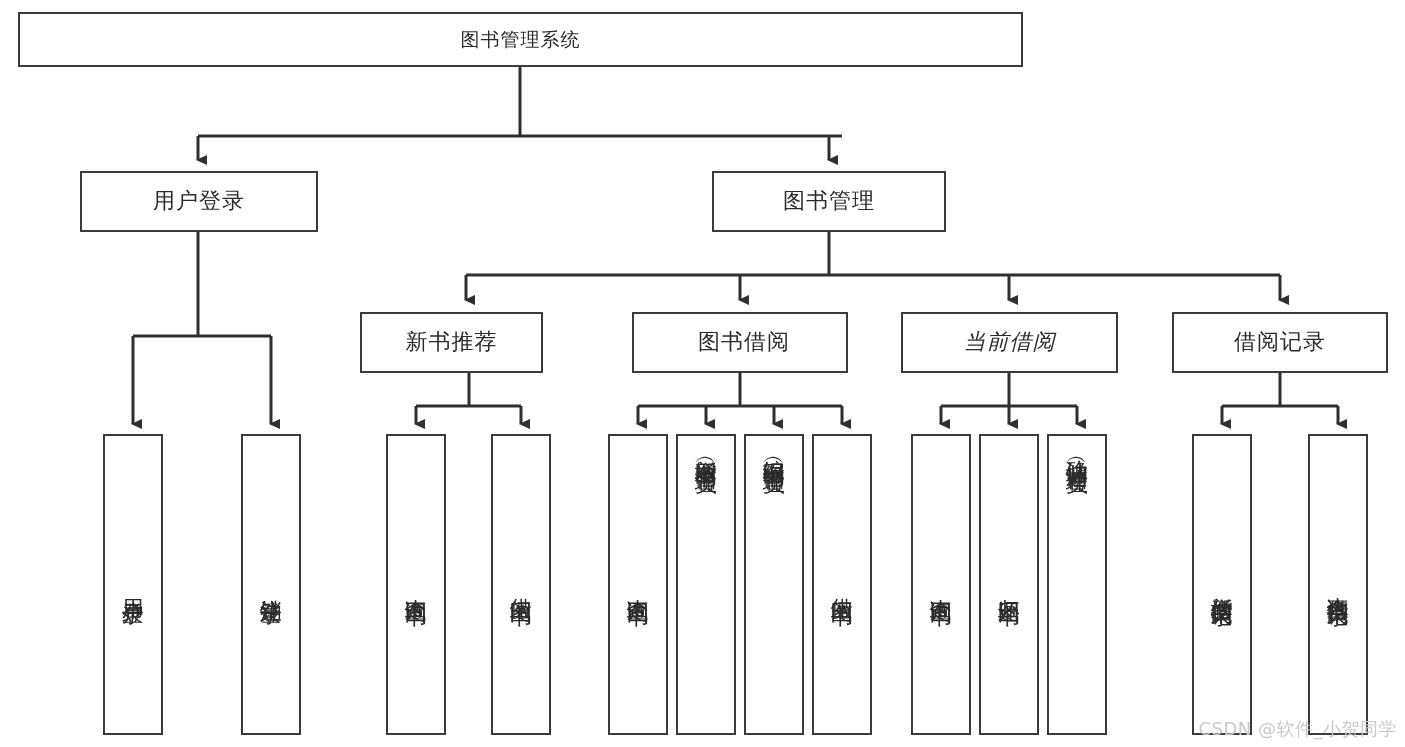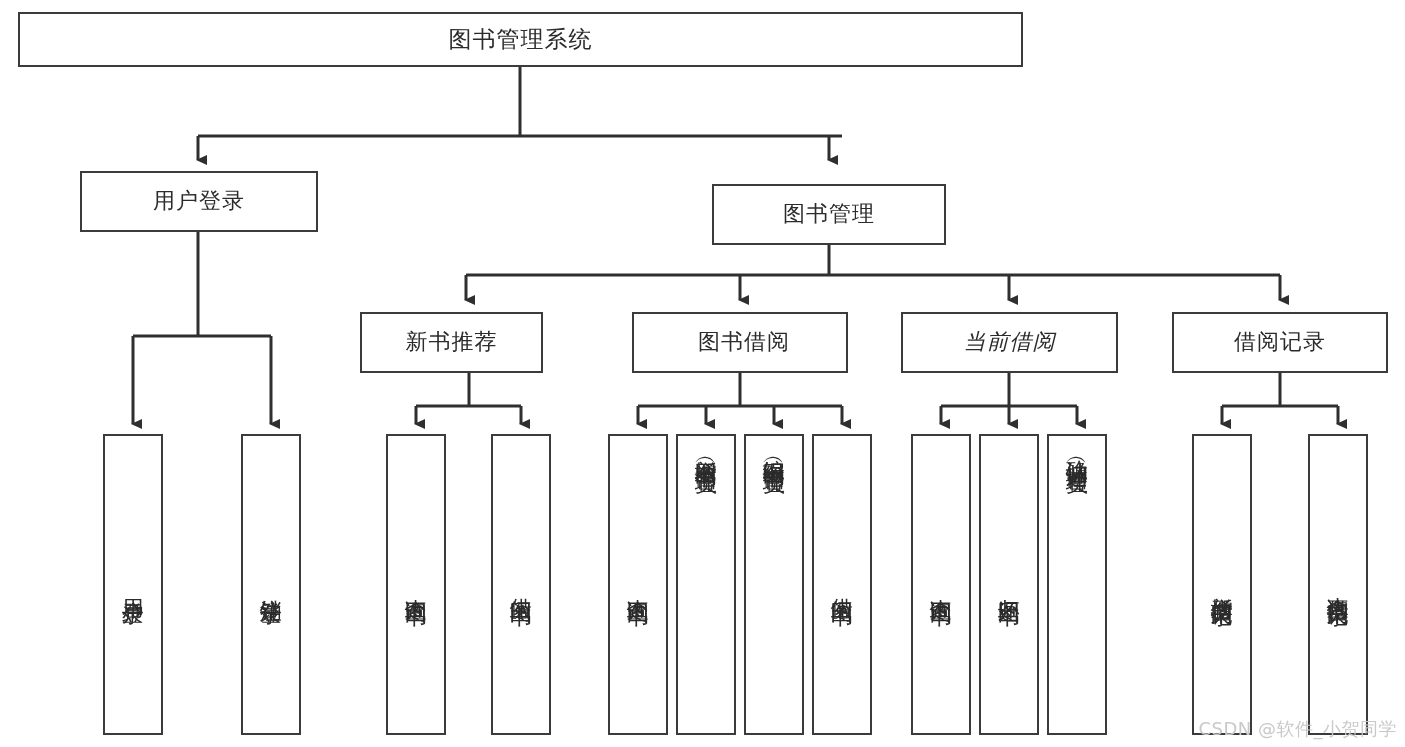--- a/index.html
+++ b/index.html
@@ -25,21 +25,21 @@
   }
   .node .lbl{
     display:block;
     text-align:center;
     line-height:1.12;
     white-space:nowrap;
   }
 
   
   .h-node .lbl{font-size:22px;letter-spacing:1px;}
-  #n-root .lbl{font-size:23px;}
+  #n-root .lbl{font-size:19px;}
 
   
   .v-node{
     align-items:flex-start;
     justify-content:center;
     padding-top:6px;
   }
   .v-node .lbl{
     writing-mode:vertical-rl;
     text-orientation:upright;
@@ -118,21 +118,21 @@
   </svg>
 
   <div class="node h-node" id="n-root" style="left:18px;top:12px;width:1005px;height:55px;">
     <span class="lbl">图书管理系统</span>
   </div>
 
   <div class="node h-node" style="left:80px;top:171px;width:238px;height:61px;">
     <span class="lbl">用户登录</span>
   </div>
 
-  <div class="node h-node" style="left:712px;top:184px;width:234px;height:61px;">
+  <div class="node h-node" style="left:712px;top:171px;width:234px;height:61px;">
     <span class="lbl">图书管理</span>
   </div>
 
   <div class="node h-node" style="left:360px;top:312px;width:183px;height:61px;">
     <span class="lbl">新书推荐</span>
   </div>
 
   <div class="node h-node" style="left:632px;top:312px;width:216px;height:61px;padding-left:8px;">
     <span class="lbl">图书借阅</span>
   </div>

